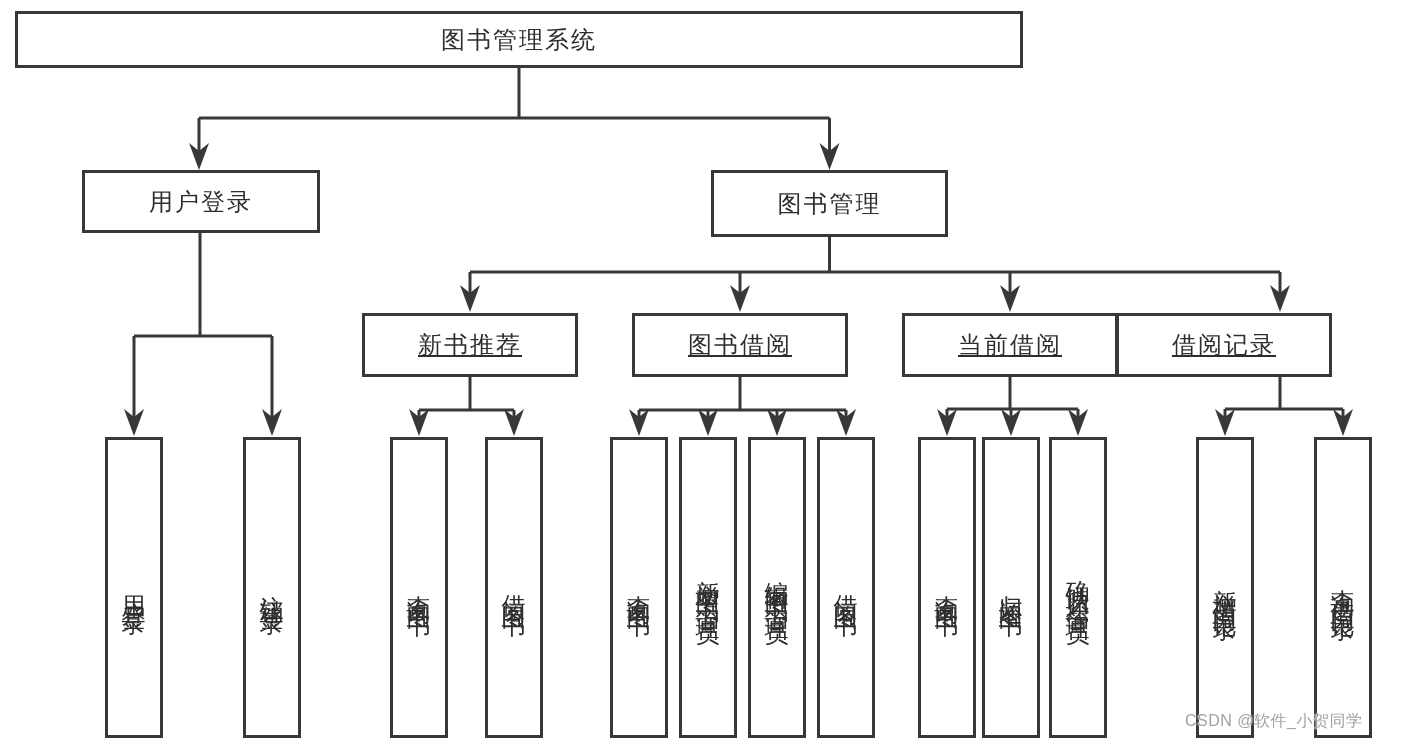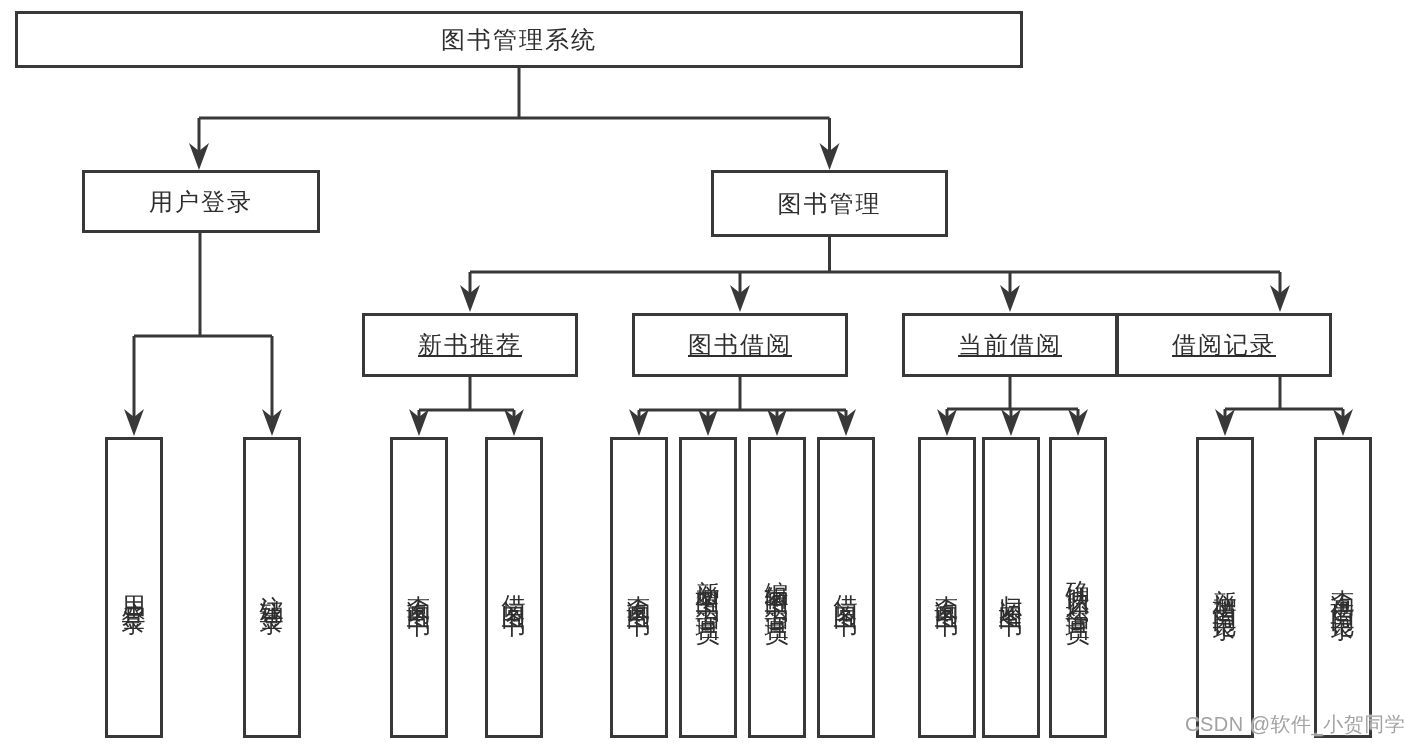--- a/index.html
+++ b/index.html
@@ -25,21 +25,21 @@
   .vtext {
     writing-mode:vertical-lr;
     text-orientation:mixed;
     font-size:24px;
     letter-spacing:6px;
     line-height:1.05;
   }
   .watermark {
     position:absolute;
     left:1185px; top:711px;
-    font-size:20px;
+    font-size:16px;
     color:#a2a2a2;
     letter-spacing:0.5px;
     white-space:nowrap;
     z-index:6;
     text-shadow:0 0 2px #ffffff, 0 0 2px #ffffff;
   }
   .lvl1 { left:15px;  top:11px;  width:1008px; height:57px; }
   .l2a  { left:82px;  top:170px; width:238px;  height:63px; }
   .l2b  { left:711px; top:170px; width:237px;  height:67px; }
   .l3   { top:313px;  width:216px; height:64px;text-decoration:underline; }

